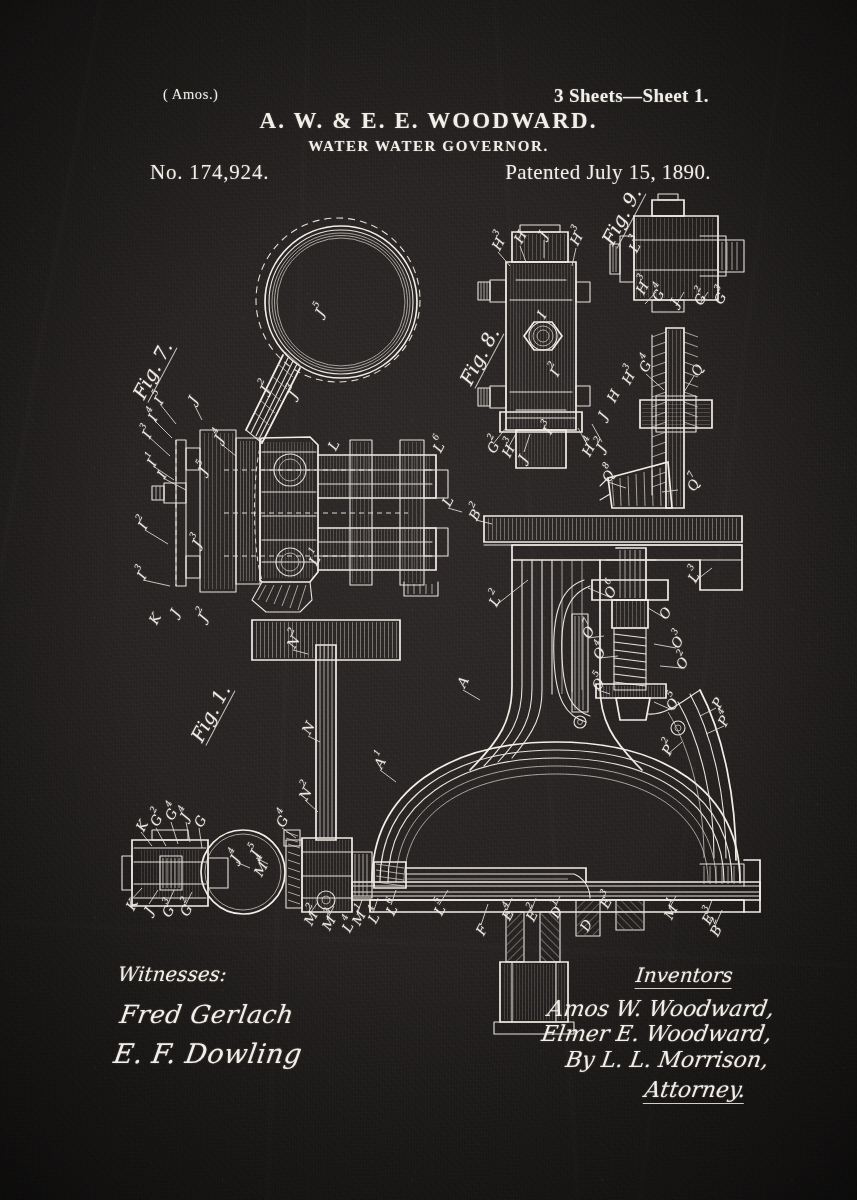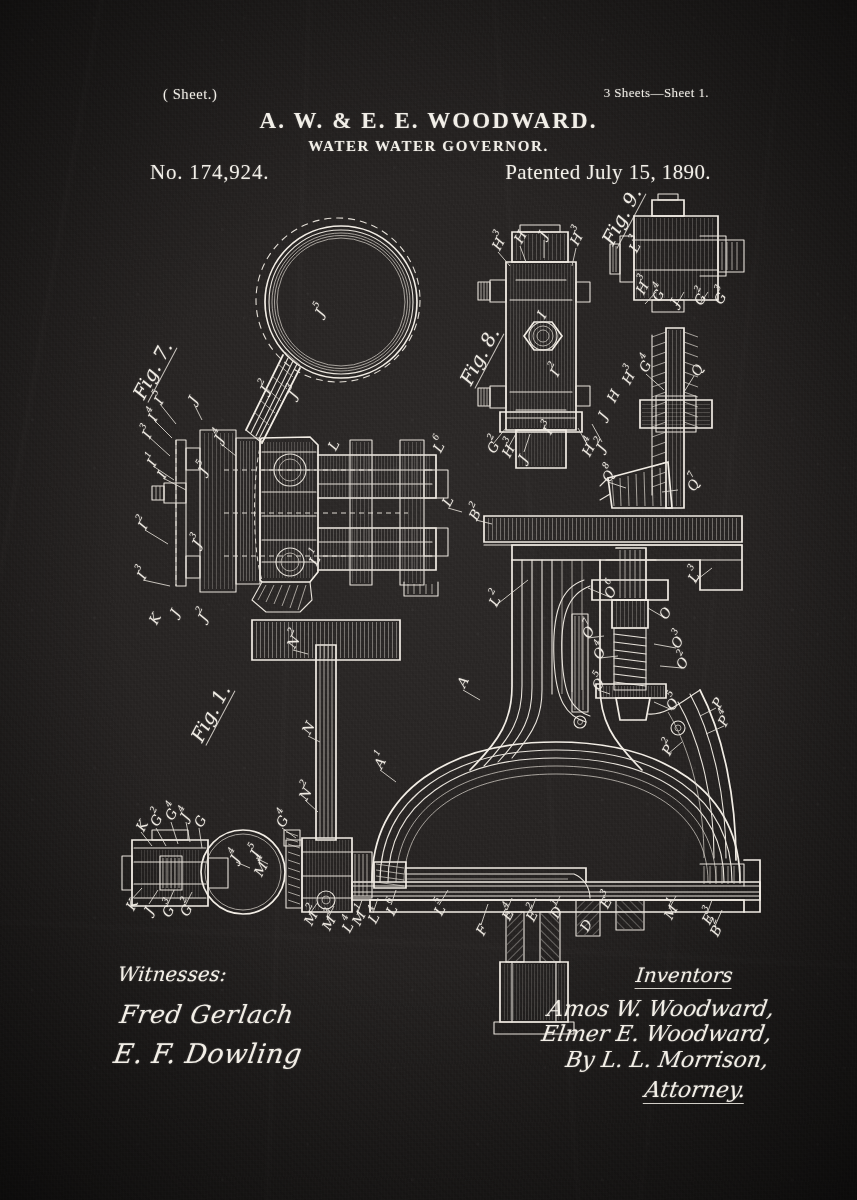--- a/index.html
+++ b/index.html
@@ -48,21 +48,21 @@
       linear-gradient(3deg, transparent 0 22%, rgba(255,255,255,.014) 22.3%, transparent 23%);
     opacity:.8;
   }
   .vignette{
     background:radial-gradient(ellipse 85% 78% at 50% 48%, rgba(0,0,0,0) 42%, rgba(0,0,0,.42) 80%, rgba(0,0,0,.72) 100%);
   }
 
   
   .hdr{position:absolute; z-index:6; color:#f2efe8; text-shadow:0 0 2px rgba(255,255,255,.22);}
   .model{ left:163px; top:86px; font-size:14.5px; letter-spacing:.6px; }
-  .sheets{ right:148px; top:85px; font-size:13px; font-weight:normal; letter-spacing:.4px; }
+  .sheets{ right:148px; top:85px; font-size:19px; font-weight:bold; letter-spacing:.4px; }
   .names{ left:0; right:0; top:108px; text-align:center; font-size:23px; font-weight:bold;
           letter-spacing:2.1px; }
   .subttl{ left:0; right:0; top:138px; text-align:center; font-size:15px; font-weight:bold;
            letter-spacing:1.6px; }
   .patno{ left:150px; top:160px; font-size:21px; letter-spacing:.8px; }
   .patdate{ right:146px; top:160px; font-size:21px; letter-spacing:.4px; }
 
   
   .sigblock{position:absolute; z-index:6;}
   .script{
@@ -397,21 +397,21 @@
       <path class="lead" d="M669 909 L676 896 M707 914 L712 900 M715 926 L722 910"></path>
     </g>
   </svg>
   </div>
 
   <div class="streaks"></div>
   <div class="grain"></div>
   <div class="grain2"></div>
   <div class="vignette"></div>
 
-  <div class="hdr model">( Sheet.)</div>
+  <div class="hdr model">( Amos.)</div>
   <div class="hdr sheets">3 Sheets—Sheet 1.</div>
   <div class="hdr names">A. W. &amp; E. E. WOODWARD.</div>
   <div class="hdr subttl">WATER WATER GOVERNOR.</div>
   <div class="hdr patno">No. 174,924.</div>
   <div class="hdr patdate">Patented July 15, 1890.</div>
 
   <div id="labels">
       <div class="figlbl" style="left: 186px; top: 735px; transform: rotate(-62deg); transform-origin: left top;"><span class="ul">Fig. 1.</span></div>
       <div class="figlbl" style="left: 128px; top: 392px; transform: rotate(-62deg); transform-origin: left top;"><span class="ul">Fig. 7.</span></div>
       <div class="figlbl" style="left: 455px; top: 378px; transform: rotate(-62deg); transform-origin: left top;"><span class="ul">Fig. 8.</span></div>

